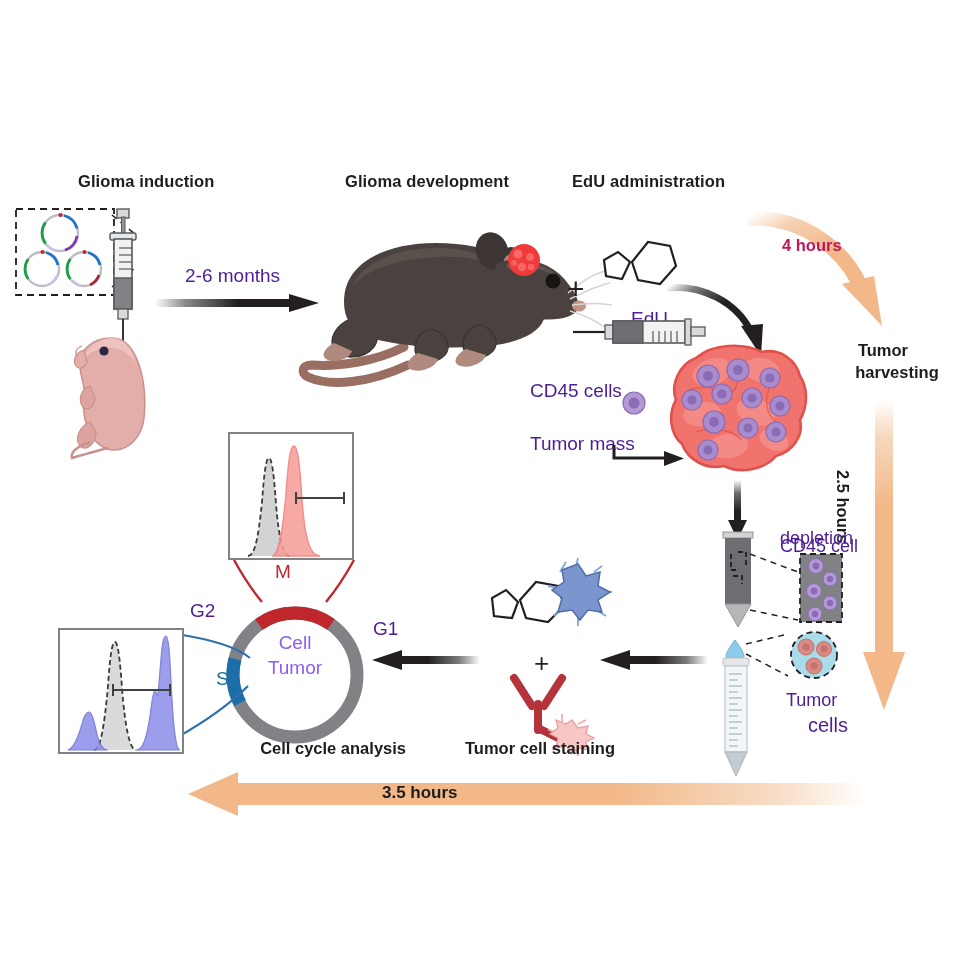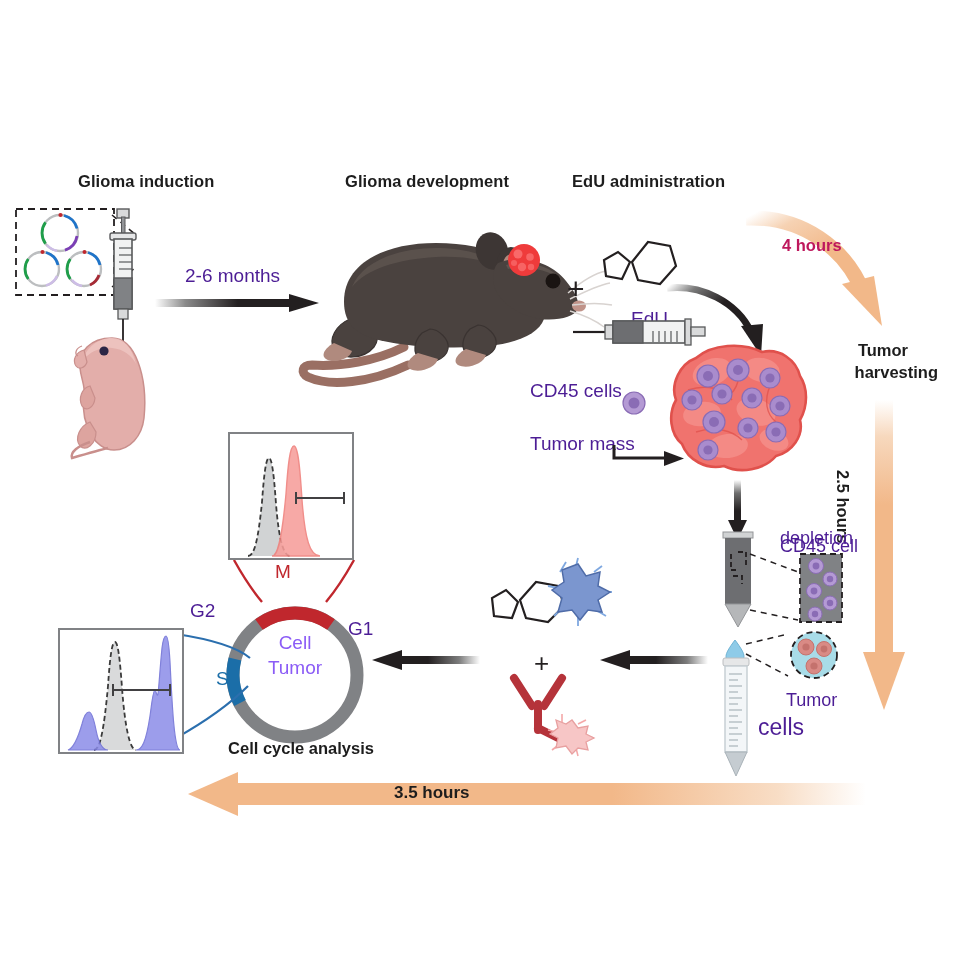--- a/index.html
+++ b/index.html
@@ -250,21 +250,21 @@
         <stop offset="60%" stop-color="#f2b889"></stop>
         <stop offset="100%" stop-color="#f2b889"></stop>
       </linearGradient>
     </defs>
     <path d="M 4 10 C 60 8 104 40 122 86" fill="none" stroke="url(#orgFade1)" stroke-width="15" stroke-linecap="butt"></path>
     <polygon points="100,76 140,118 132,68" fill="#f2b889"></polygon>
   </svg>
   <div class="abs" style="left:782px;top:236px;font-weight:bold;font-size:16.5px;color:#be185d;">4 hours</div>
 
   <div class="abs lblb" style="left:818px;top:340px;width:130px;">Tumor</div>
-  <div class="abs lblb" style="left:808px;top:362px;width:130px;text-align:right;">harvesting</div>
+  <div class="abs lblb" style="left:832px;top:362px;width:130px;">harvesting</div>
 
   <svg class="abs" style="left:860px;top:400px;" width="66" height="318">
     <defs>
       <linearGradient id="orgFade2" x1="0" y1="0" x2="0" y2="1">
         <stop offset="0%" stop-color="#ffffff"></stop>
         <stop offset="14%" stop-color="#f7d8bd"></stop>
         <stop offset="40%" stop-color="#f2b889"></stop>
         <stop offset="100%" stop-color="#f2b889"></stop>
       </linearGradient>
     </defs>
@@ -327,21 +327,21 @@
     <path d="M 2 24 L 44 46" fill="none" stroke="#231f20" stroke-width="1.5" stroke-dasharray="6,5"></path>
     <circle cx="70" cy="25" r="23" fill="#a8dce8" stroke="#231f20" stroke-width="1.8" stroke-dasharray="6,4"></circle>
     <circle cx="62" cy="17" r="8" fill="#d98a85" stroke="#c4726d" stroke-width="1"></circle>
       <circle cx="62" cy="17" r="3.6" fill="#c4726d"></circle>
     <circle cx="80" cy="19" r="7.5" fill="#d98a85" stroke="#c4726d" stroke-width="1"></circle>
       <circle cx="80" cy="19" r="3.4" fill="#c4726d"></circle>
     <circle cx="70" cy="36" r="8" fill="#d98a85" stroke="#c4726d" stroke-width="1"></circle>
       <circle cx="70" cy="36" r="3.6" fill="#c4726d"></circle>
   </svg>
   <div class="abs lbl" style="left:786px;top:690px;font-size:18px;">Tumor</div>
-  <div class="abs lbl" style="left:758px;top:714px;font-size:23px;">cells</div>
+  <div class="abs lbl" style="left:808px;top:714px;font-size:20px;">cells</div>
 
   <svg class="abs" style="left:712px;top:658px;" width="48" height="122">
     <rect x="11" y="0" width="26" height="8" rx="2" fill="#e6e7e8" stroke="#bcbec0" stroke-width="1"></rect>
     <rect x="13" y="8" width="22" height="86" fill="#f3f6f8" stroke="#c4cdd2" stroke-width="1.4"></rect>
     <g stroke="#9aa7ad" stroke-width="1">
       <line x1="17" y1="16" x2="30" y2="16"></line>
         <line x1="17" y1="22" x2="26" y2="22"></line>
       <line x1="17" y1="28" x2="30" y2="28"></line>
         <line x1="17" y1="34" x2="26" y2="34"></line>
       <line x1="17" y1="40" x2="30" y2="40"></line>
@@ -395,20 +395,21 @@
     <g stroke="#f4a8a8" stroke-width="1.6" fill="none">
       <line x1="62" y1="50" x2="62" y2="42"></line>
       <line x1="78" y1="52" x2="86" y2="48"></line>
       <line x1="86" y1="64" x2="94" y2="66"></line>
       <line x1="76" y1="76" x2="78" y2="84"></line>
       <line x1="60" y1="72" x2="52" y2="78"></line>
       <line x1="56" y1="60" x2="48" y2="58"></line>
     </g>
     <polygon points="72,48 78,56 88,54 86,62 94,66 86,70 88,78 78,76 72,82 66,74 56,76 58,66 50,62 58,56 56,48 66,52" fill="#f7c6c6" stroke="#e8a0a0" stroke-width="1.3"></polygon>
   </svg>
+  <div class="abs lblb" style="left:445px;top:738px;width:190px;">Tumor cell staining</div>
 
   <svg class="abs" style="left:372px;top:648px;" width="110" height="26">
     <defs>
       <linearGradient id="blkFadeL2" x1="1" y1="0" x2="0" y2="0">
         <stop offset="0%" stop-color="#ffffff"></stop>
         <stop offset="25%" stop-color="#7c7c7c"></stop>
         <stop offset="62%" stop-color="#231f20"></stop>
       </linearGradient>
     </defs>
     <rect x="24" y="8" width="84" height="8" fill="url(#blkFadeL2)"></rect>
@@ -420,21 +421,21 @@
       <circle r="62" fill="none" stroke="#808285" stroke-width="13"></circle>
 
       <path d="M -36 -50.5 A 62 62 0 0 1 36 -50.5" fill="none" stroke="#c0272d" stroke-width="13"></path>
 
       <path d="M -60 -16 A 62 62 0 0 0 -55 28" fill="none" stroke="#1b6ea8" stroke-width="13"></path>
     </g>
   </svg>
   <div class="abs cc-center" style="left:255px;top:630px;width:80px;">Cell</div>
   <div class="abs cc-center" style="left:255px;top:655px;width:80px;">Tumor</div>
   <div class="abs lbl" style="left:275px;top:561px;color:#c0272d;">M</div>
-  <div class="abs lbl" style="left:348px;top:618px;text-align:right;">G1</div>
+  <div class="abs lbl" style="left:373px;top:618px;text-align:right;">G1</div>
   <div class="abs lbl" style="left:216px;top:668px;color:#1b6ea8;">S</div>
   <div class="abs lbl" style="left:190px;top:600px;">G2</div>
 
   <svg class="abs" style="left:226px;top:560px;" width="140" height="50">
     <path d="M 8 0 C 18 18 26 30 36 42" fill="none" stroke="#c0272d" stroke-width="2.4"></path>
     <path d="M 128 0 C 118 18 110 30 100 42" fill="none" stroke="#c0272d" stroke-width="2.4"></path>
   </svg>
 
   <svg class="abs" style="left:176px;top:628px;" width="116" height="118">
     <path d="M 0 6 C 40 12 62 20 74 30" fill="none" stroke="#2b6fae" stroke-width="2.2"></path>
@@ -467,29 +468,29 @@
     <path d="M 78 122 C 84 122 88 114 92 88 C 94 74 95 62 97 62 C 98 62 99 70 100 66
              C 101 58 102 40 104 20 C 105 12 106 8 108 8 C 110 8 111 16 112 34
              C 114 74 116 122 122 122 Z" fill="#8b8ce8" opacity="0.85" stroke="#6a6bd4" stroke-width="1.2"></path>
     <g stroke="#414042" stroke-width="2">
       <line x1="55" y1="62" x2="112" y2="62"></line>
       <line x1="55" y1="56" x2="55" y2="68"></line>
       <line x1="112" y1="56" x2="112" y2="68"></line>
     </g>
   </svg>
 
-  <div class="abs lblb" style="left:196px;top:738px;width:210px;">Cell cycle analysis</div>
+  <div class="abs lblb" style="left:196px;top:738px;width:210px;text-align:right;">Cell cycle analysis</div>
 
   <svg class="abs" style="left:180px;top:772px;" width="690" height="46">
     <defs>
       <linearGradient id="orgFade3" x1="1" y1="0" x2="0" y2="0">
         <stop offset="0%" stop-color="#ffffff"></stop>
         <stop offset="14%" stop-color="#f8ddc5"></stop>
         <stop offset="40%" stop-color="#f2b889"></stop>
         <stop offset="100%" stop-color="#f2b889"></stop>
       </linearGradient>
     </defs>
     <rect x="52" y="11" width="634" height="22" fill="url(#orgFade3)"></rect>
     <polygon points="58,0 8,22 58,44" fill="#f2b889"></polygon>
   </svg>
-  <div class="abs" style="left:394px;top:783px;font-weight:bold;font-size:17px;color:#1d1d1d;">3.5 hours</div>
+  <div class="abs" style="left:382px;top:783px;font-weight:bold;font-size:17px;color:#1d1d1d;">3.5 hours</div>
 
 </div>
 
 </body></html>

